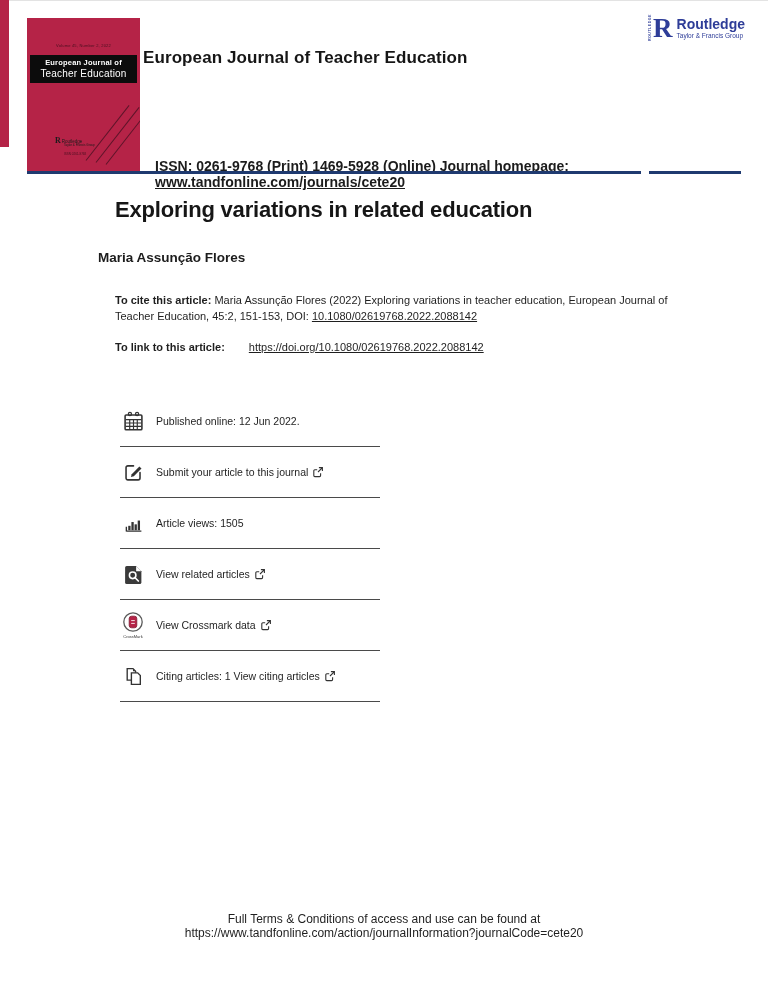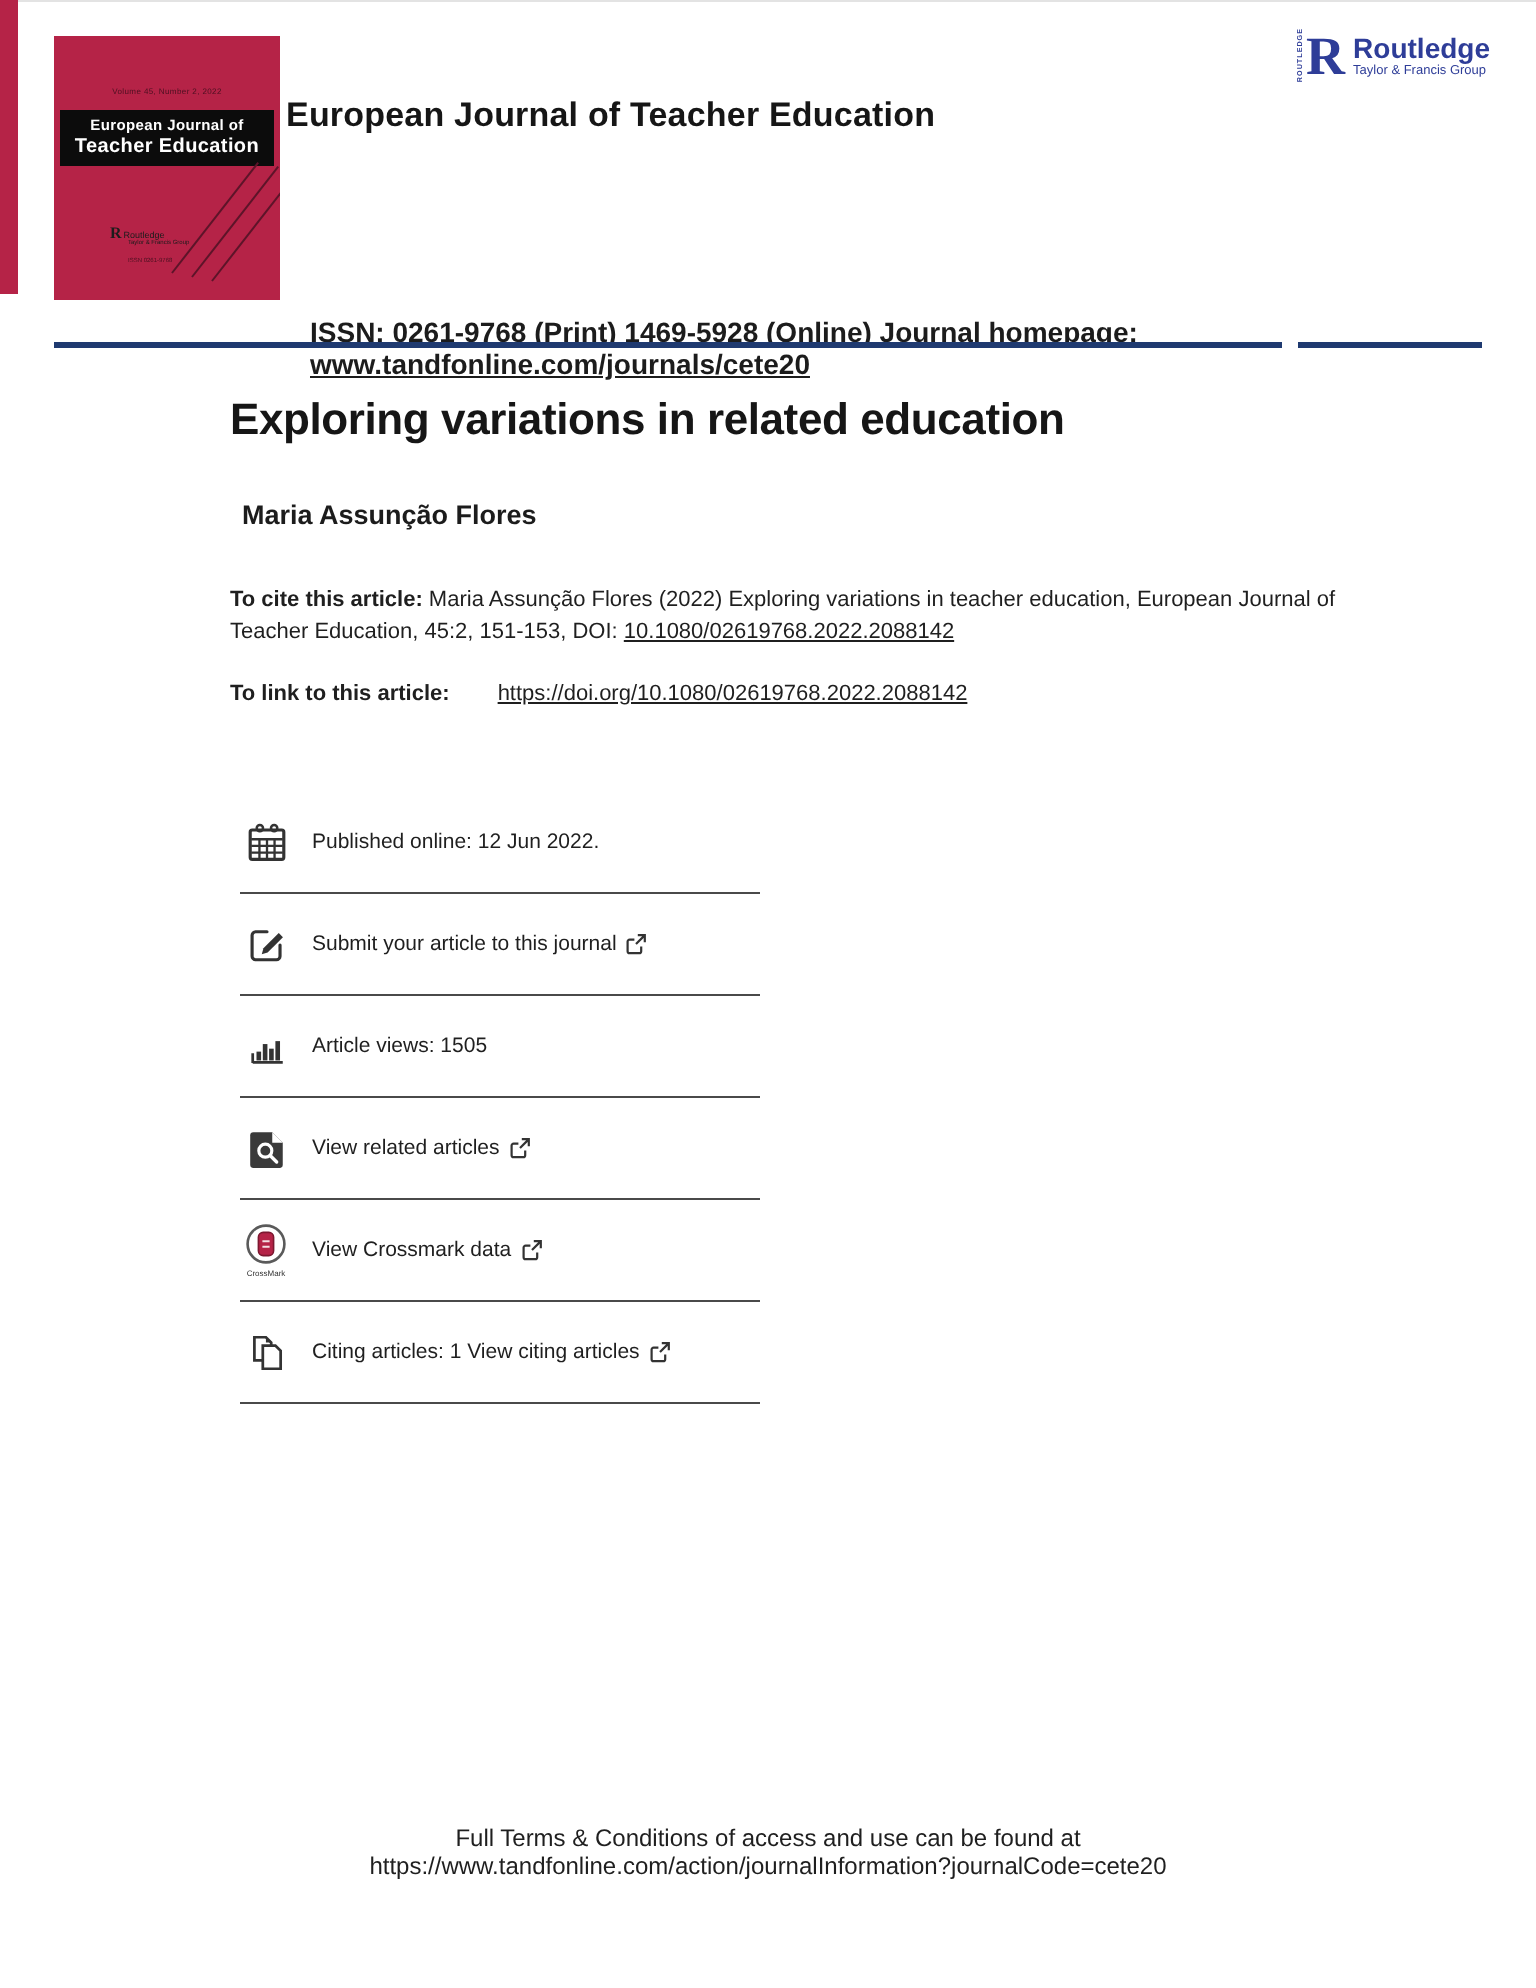--- a/index.html
+++ b/index.html
@@ -7,25 +7,25 @@
   body {
     width:768px; height:994px; position:relative; overflow:hidden;
     font-family:"Liberation Sans","DejaVu Sans",sans-serif; color:#1f1f1f;
   }
   .hairline-top { position:absolute; top:0; left:0; width:768px; height:1px; background:#e3e3e3; }
 
   
   .left-strip { position:absolute; left:0; top:0; width:9px; height:147px; background:#b52347; }
 
   
-  .cover { position:absolute; left:27px; top:18px; width:113px; height:132px; background:#b52347; overflow:hidden; }
+  .cover { position:absolute; left:27px; top:18px; width:113px; height:156px; background:#b52347; overflow:hidden; }
   .cover-vol { position:absolute; top:25px; left:0; width:100%; text-align:center; font-size:4px; color:#4a1020; letter-spacing:.2px; }
   .cover-banner { position:absolute; top:37px; left:3px; right:3px; height:28px; background:#0c0c0c; color:#fff; text-align:center; padding-top:3px; }
   .cover-banner .l1 { font-size:7.5px; font-weight:600; letter-spacing:.2px; }
-  .cover-banner .l2 { font-size:10px; font-weight:700; letter-spacing:.2px; margin-top:1px; }
+  .cover-banner .l2 { font-size:10px; font-weight:400; letter-spacing:.2px; margin-top:1px; }
   .cover-pub { position:absolute; left:28px; bottom:26px; font-size:4.5px; color:#1c1c1c; line-height:5px; }
   .cover-pub .r { font-family:"Liberation Serif",serif; font-weight:700; font-size:8px; margin-right:1px; }
   .cover-pub .tag { font-size:3px; display:block; margin-left:9px; margin-top:-1px; }
   .cover-issn { position:absolute; left:37px; bottom:18px; font-size:3px; color:#4a1020; }
   .cover-diag { position:absolute; right:2px; bottom:10px; width:54px; height:54px; }
   .cover-diag span { position:absolute; display:block; width:70px; height:1px; background:#5d1429; transform:rotate(-52deg); transform-origin:left center; }
   .cover-diag .d1 { left:2px; top:50px; }
   .cover-diag .d2 { left:12px; top:52px; }
   .cover-diag .d3 { left:22px; top:54px; }
 
@@ -42,21 +42,21 @@
 
   .issn-line { position:absolute; left:155px; top:158px; width:560px; font-size:14px; font-weight:700; color:#1c1c1c; }
   .issn-line a { color:#1c1c1c; text-decoration:underline; }
 
   .rule-blue { position:absolute; top:171px; height:3px; background:#1f3a70; }
   .rule-a { left:27px; width:614px; }
   .rule-b { left:649px; width:92px; }
 
   
   .article-title { position:absolute; left:115px; top:197px; font-size:22px; font-weight:700; color:#161616; letter-spacing:-.2px; }
-  .article-author { position:absolute; left:121px; top:250px; font-size:13.5px; font-weight:700; color:#1c1c1c; }
+  .article-author { position:absolute; left:98px; top:250px; font-size:13.5px; font-weight:700; color:#1c1c1c; }
 
   .cite-block { position:absolute; left:115px; top:293px; width:555px; font-size:11px; line-height:15.5px; color:#1f1f1f; }
   .cite-block b { font-weight:700; }
   .cite-block a, .link-line a { color:#1f1f1f; text-decoration:underline; }
   .link-line { position:absolute; left:115px; top:341px; font-size:11px; color:#1f1f1f; }
   .link-line b { font-weight:700; margin-right:24px; }
 
   
   .meta-rows { position:absolute; left:120px; top:396px; width:260px; }
   .meta-row { display:flex; align-items:center; height:51px; border-bottom:1px solid #4a4a4a; cursor:pointer; }

